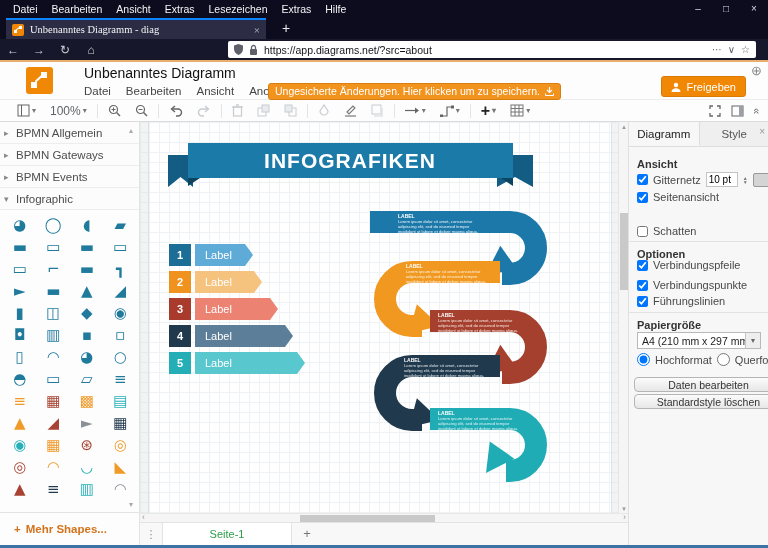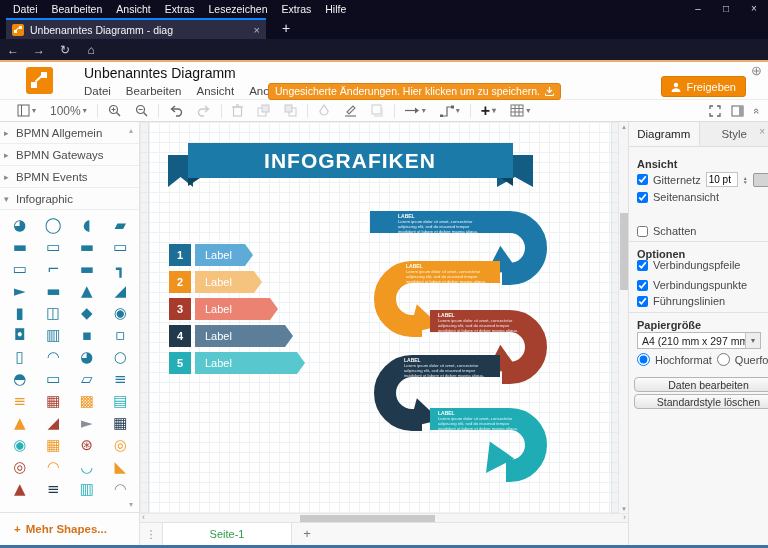--- a/index.html
+++ b/index.html
@@ -6,21 +6,21 @@
   html,body { width:768px; height:548px; overflow:hidden; }
   body { font-family:"Liberation Sans", sans-serif; }
   .win { position:absolute; inset:0; width:768px; height:548px; background:#e5e5e5; }
 
   
   .menubar { position:absolute; left:0; top:0; width:768px; height:18px; background:#0c0c1e; display:flex; align-items:center; padding-left:6px; gap:0; }
   .menubar .mi { color:#f3f3f5; font-size:10.5px; padding:0 7px; line-height:18px; cursor:default; }
   .winctl { position:absolute; right:0; top:0; height:18px; display:flex; }
   .winctl span { color:#d8d8dd; font-size:10px; width:28px; text-align:center; line-height:18px; }
   .tabbar { position:absolute; left:0; top:18px; width:768px; height:21px; background:#0c0c1e; }
-  .tab { position:absolute; left:6px; top:0; width:260px; height:21px; background:#2c2c44; border-top:2px solid #0a84ff; display:flex; align-items:center; padding:0 6px; gap:6px; }
+  .tab { position:absolute; left:6px; top:0; width:260px; height:21px; background:#2c2c44; border-top:2px solid #0a84ff; display:flex; align-items:center; padding:0 6px; gap:6px;font-family:Liberation Serif, serif; }
   .tab .t-title { color:#f5f5f7; font-size:10.5px; white-space:nowrap; overflow:hidden; flex:1; }
   .tab .t-close { color:#b9b9c2; font-size:11px; }
   .newtab { position:absolute; left:274px; top:0; width:24px; height:21px; color:#e8e8ee; font-size:14px; text-align:center; line-height:20px; }
   .favicon { width:12px; height:12px; border-radius:2px; background:#f08705; position:relative; flex:0 0 12px; }
   .favicon i { position:absolute; background:#fff; }
   .favicon .a { left:2px; top:6px; width:3px; height:3px; }
   .favicon .b { left:7px; top:2px; width:3px; height:3px; }
   .favicon .c { left:3px; top:4px; width:6px; height:1px; transform:rotate(-40deg); }
   .navbar { position:absolute; left:0; top:39px; width:768px; height:21px; background:#16172a; display:flex; align-items:center; }
   .navbtn { color:#cfcfd8; font-size:12px; width:26px; text-align:center; }
@@ -140,20 +140,33 @@
       <span class="t-close">×</span>
     </div>
     <div class="newtab">+</div>
   </div>
 
   <div class="navbar">
     <span class="navbtn">←</span>
     <span class="navbtn">→</span>
     <span class="navbtn">↻</span>
     <span class="navbtn">⌂</span>
+    <div class="urlbar">
+      <svg width="9" height="11" viewBox="0 0 9 11">
+          <path d="M4.5 0 L9 1.5 V5 C9 8 7 10 4.5 11 C2 10 0 8 0 5 V1.5 Z" fill="#60606b"></path>
+        </svg>
+      <svg width="9" height="11" viewBox="0 0 9 11">
+          <rect x="1" y="5" width="7" height="6" rx="1" fill="#60606b"></rect>
+          <path d="M2.5 5 V3.5 a2 2 0 0 1 4 0 V5" fill="none" stroke="#60606b" stroke-width="1.3"></path>
+        </svg>
+      <span class="url">https://app.diagrams.net/?src=about</span>
+      <span class="uicon">···</span>
+      <span class="uicon">∨</span>
+      <span class="uicon">☆</span>
+    </div>
   </div>
 
   <div class="topline"></div>
 
   <div class="appheader">
     <div class="applogo">
         <i class="a"></i>
         <i class="b"></i>
         <i class="c"></i>
       </div>

